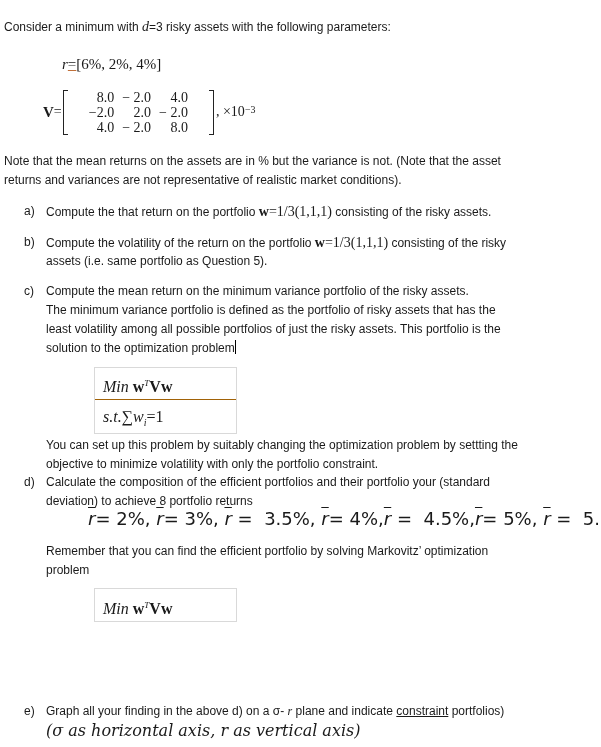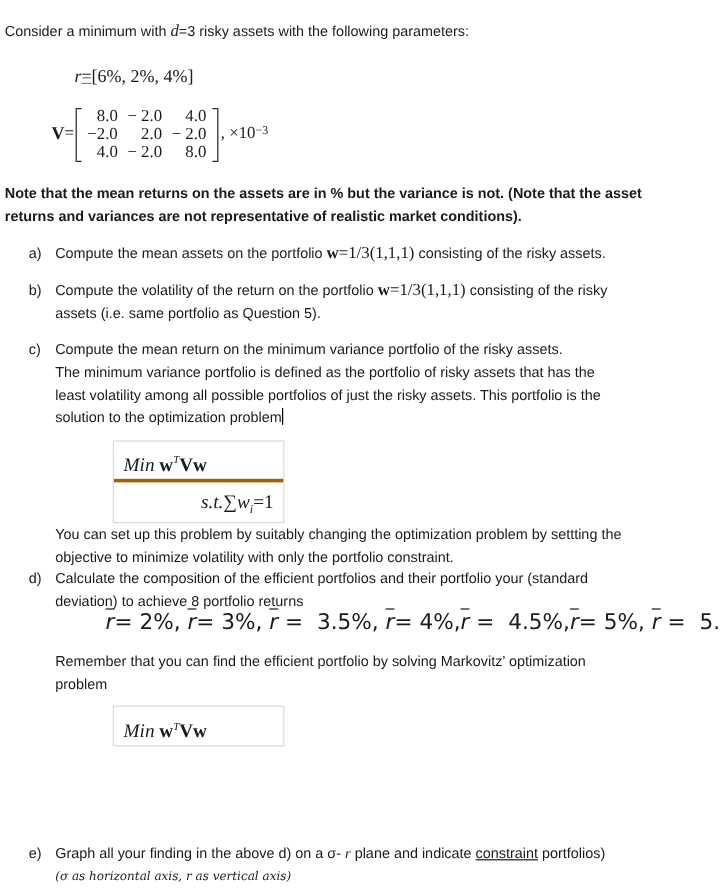--- a/index.html
+++ b/index.html
@@ -4,42 +4,42 @@
 <style>
   html, body { margin: 0; padding: 0; background: #ffffff; }
   body {
     width: 601px; height: 747px; position: relative; overflow: hidden;
     font-family: "Liberation Sans", sans-serif; font-size: 12px; color: #1a1a1a;
   }
   .abs { position: absolute; white-space: nowrap; }
   .serif { font-family: "Liberation Serif", "DejaVu Serif", serif; }
   .it { font-style: italic; }
   .bold { font-weight: bold; }
-  .p { position: absolute; left: 4px; line-height: 19px; font-size: 12px; font-weight: bold; }
+  .p { position: absolute; left: 4px; line-height: 19px; font-size: 12px; }
   .item-label { position: absolute; left: 24px; font-size: 12px; line-height: 19px; }
   .item-text { position: absolute; left: 46px; font-size: 12px; line-height: 19px; white-space: nowrap; }
   .math { font-family: "Liberation Serif", "DejaVu Serif", serif; font-size: 14px; }
 
   .r-vec { left: 62px; top: 56px; font-family: "Liberation Serif", serif; font-size: 15px; }
   .r-under { text-decoration: underline; text-decoration-color: #c0703a; }
 
   .matrix-wrap { position: absolute; left: 43px; top: 88px; height: 48px; display: flex; align-items: center;
     font-family: "Liberation Serif", serif; font-size: 14px; }
-  .matrix { position: relative; display: inline-block; padding: 0 5px; margin-left: 1px;
+  .matrix { position: relative; display: inline-block; padding: 0 21px; margin-left: 1px;
     border-left: 1.3px solid #222; border-right: 1.3px solid #222; }
   .matrix::before, .matrix::after { content: ""; position: absolute; top: 0; bottom: 0; width: 4px;
     border-top: 1.3px solid #222; border-bottom: 1.3px solid #222; }
   .matrix::before { left: 0; }
   .matrix::after { right: 0; }
   .matrix table { border-collapse: collapse; }
   .matrix td { padding: 0 4px; line-height: 15px; text-align: right; font-size: 14px; }
 
   .fbox { position: absolute; left: 94px; width: 141px; border: 1px solid #d9d9d9; }
   .fbox .row { padding: 0 8px; font-family: "Liberation Serif", serif; font-size: 16px; }
-  .fbox .row + .row { border-top: 3px solid #a16207; text-align: right; }
+  .fbox .row + .row { border-top: 1px solid #a16207; }
   .cursor { display: inline-block; width: 1px; height: 14px; background: #000; vertical-align: -2px; }
   .rbar { text-decoration: overline; font-style: italic; }
   .u { text-decoration: underline; }
 </style>
 </head>
 <body>
 
 <div class="abs" style="left:4px; top:19px; font-size:12px;">
   <span>Consider a minimum with </span><span class="serif it" style="font-size:14px;">d</span><span>=3 risky assets with the following parameters:</span>
 </div>
@@ -74,21 +74,21 @@
   </span>
   <span style="margin-left:2px;">, ×10</span>
     <sup style="font-size:10px; position:relative; top:-3px;">−3</sup>
 </div>
 
 <div class="p" style="top:152px;">Note that the mean returns on the assets are in % but the variance is not. (Note that the asset</div>
 <div class="p" style="top:171px;">returns and variances are not representative of realistic market conditions).</div>
 
 <div class="item-label" style="top:202px;">a)</div>
 <div class="item-text" style="top:202px;">
-  <span>Compute the mean assets on the portfolio </span><span class="math bold">w</span><span class="math">=1/3(1,1,1)</span><span> consisting of the risky assets.</span>
+  <span>Compute the that return on the portfolio </span><span class="math bold">w</span><span class="math">=1/3(1,1,1)</span><span> consisting of the risky assets.</span>
 </div>
 
 <div class="item-label" style="top:233px;">b)</div>
 <div class="item-text" style="top:233px;">
   <span>Compute the volatility of the return on the portfolio </span><span class="math bold">w</span><span class="math">=1/3(1,1,1)</span><span> consisting of the risky</span>
 </div>
 <div class="item-text" style="top:252px;">assets (i.e. same portfolio as Question 5).</div>
 
 <div class="item-label" style="top:282px;">c)</div>
 <div class="item-text" style="top:282px;">Compute the mean return on the minimum variance portfolio of the risky assets.</div>
@@ -131,13 +131,13 @@
   <div class="row" style="height:32px; line-height:32px;">
     <span class="it">Min</span>
     <span class="bold">w</span><sup style="font-size:9px;" class="it">T</sup><span class="bold">Vw</span>
   </div>
 </div>
 
 <div class="item-label" style="top:702px;">e)</div>
 <div class="item-text" style="top:702px;">
   <span>Graph all your finding in the above d) on a σ- </span><span class="serif it">r</span><span> plane and indicate </span><span class="u">constraint</span><span> portfolios)</span>
 </div>
-<div class="item-text" style="top:721px; font-family:'DejaVu Serif', serif; font-style:italic; font-size:10px;">(σ as horizontal axis, r as vertical axis)</div>
+<div class="item-text" style="top:721px; font-family:'DejaVu Serif', serif; font-style:italic; font-size:16px;">(σ as horizontal axis, r as vertical axis)</div>
 
 </body></html>

